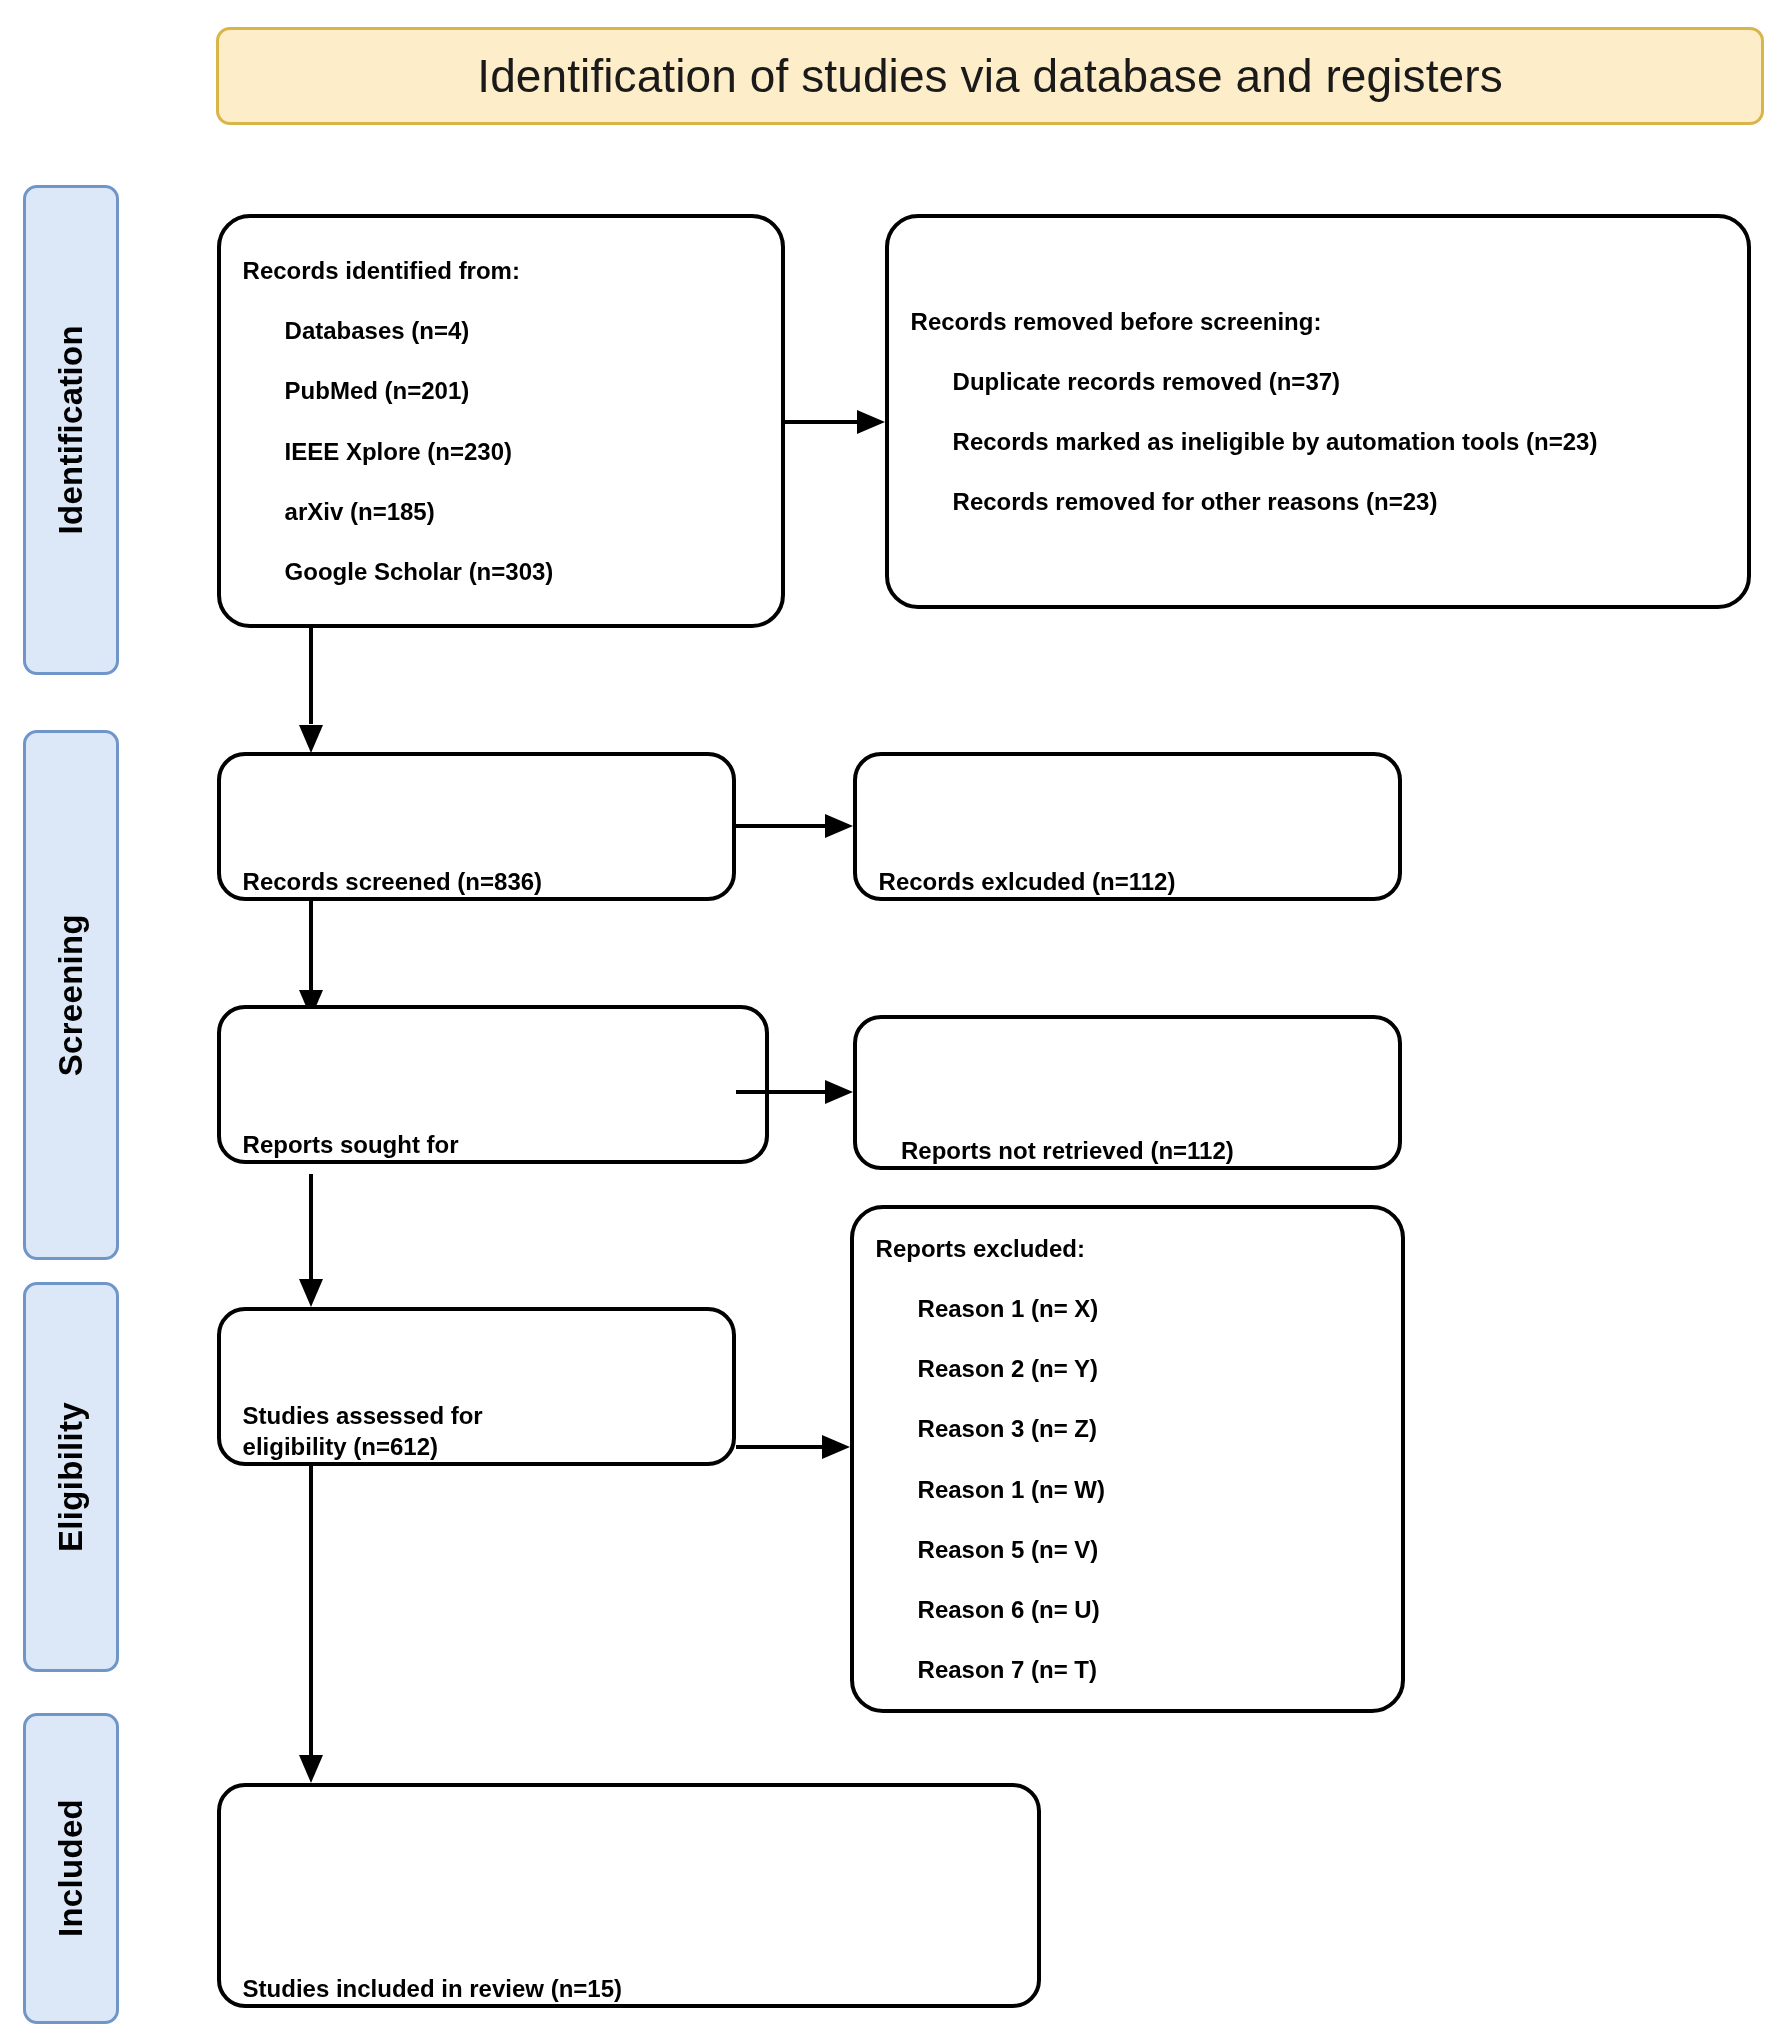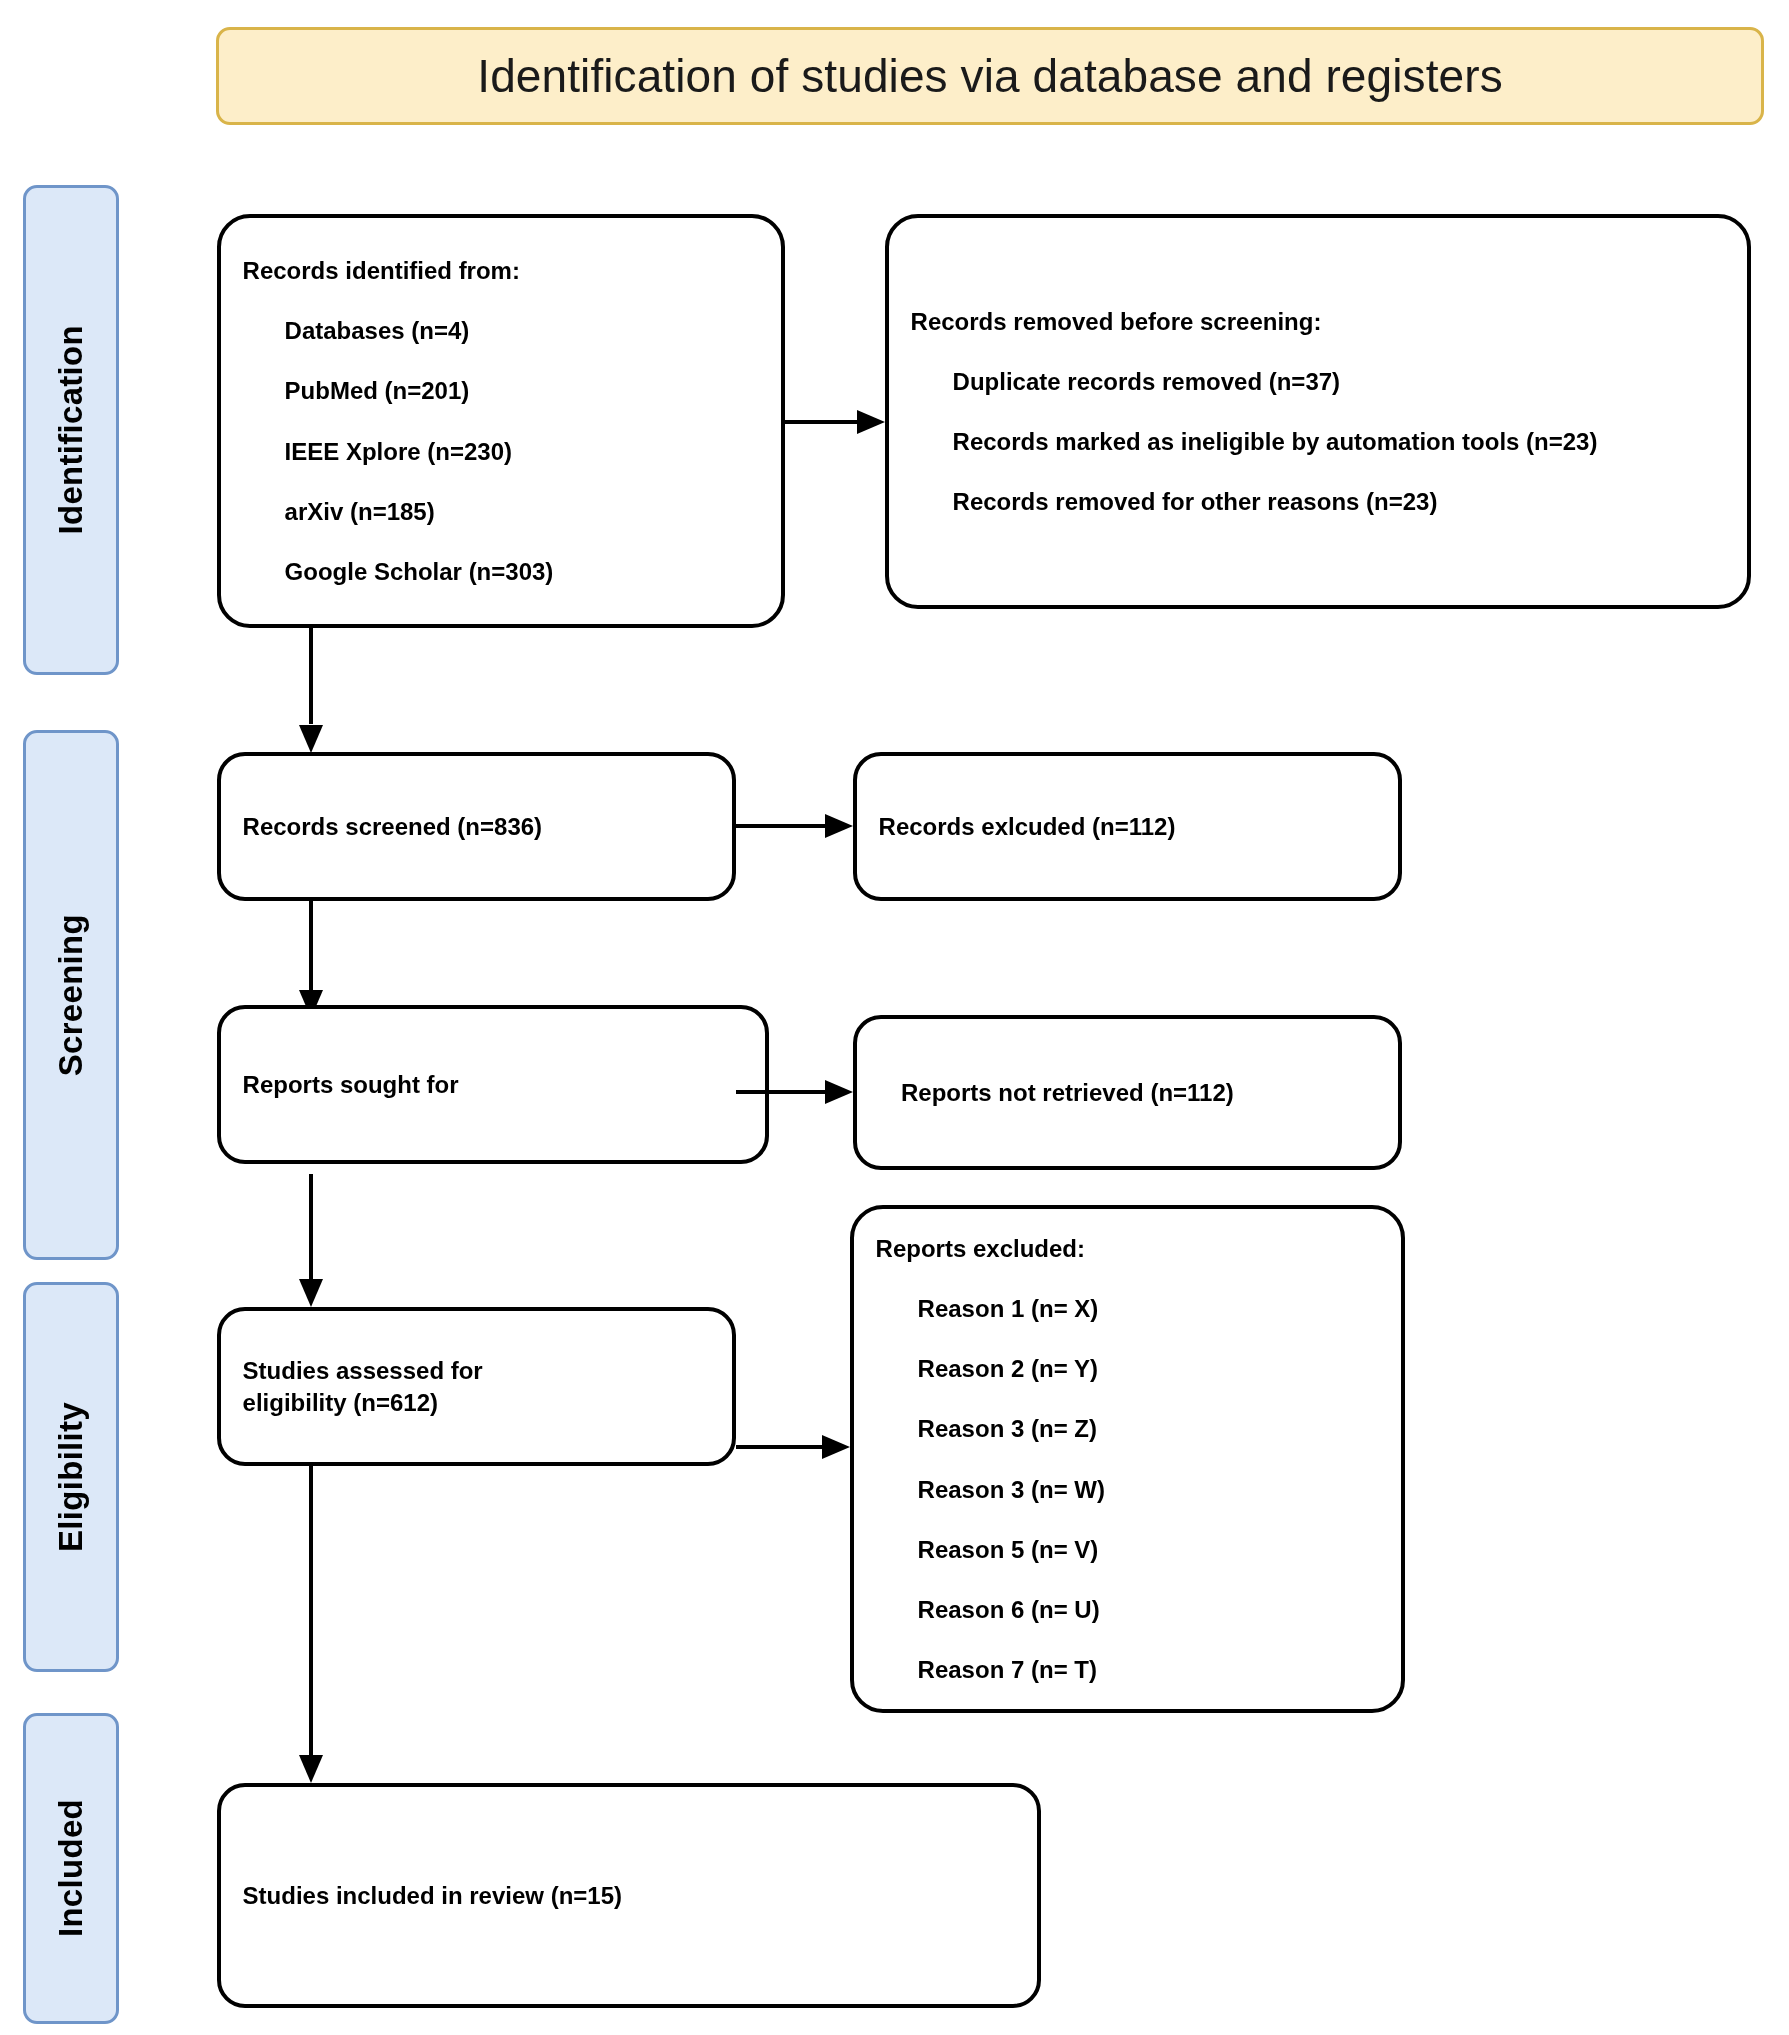--- a/index.html
+++ b/index.html
@@ -73,20 +73,21 @@
     background: #ffffff;
     border: 4.4px solid #000000;
     border-radius: 33px;
     display: flex;
     flex-direction: column;
     justify-content: center;
     padding: 0 21.6px;
   }
   .flow-box.tight-radius {
     border-radius: 28px;
+    justify-content: flex-end;
   }
   .box-line {
     font-size: 24px;
     font-weight: bold;
     color: #000000;
     line-height: 1.30;
     white-space: nowrap;
   }
   .box-line.indent {
     padding-left: 42px;
@@ -202,21 +203,21 @@
   <div class="flow-box tight-radius" style="left:217px; top:1307px; width:519px; height:159px;">
     <div class="box-line">Studies assessed for</div>
     <div class="box-line">eligibility (n=612)</div>
   </div>
 
   <div class="flow-box" style="left:850px; top:1205px; width:555px; height:508px;">
     <div class="box-line">Reports excluded:</div>
     <div class="box-line indent">Reason 1 (n= X)</div>
     <div class="box-line indent">Reason 2 (n= Y)</div>
     <div class="box-line indent">Reason 3 (n= Z)</div>
-    <div class="box-line indent">Reason 3 (n= W)</div>
+    <div class="box-line indent">Reason 1 (n= W)</div>
     <div class="box-line indent">Reason 5 (n= V)</div>
     <div class="box-line indent">Reason 6 (n= U)</div>
     <div class="box-line indent">Reason 7 (n= T)</div>
   </div>
 
   <div class="hline" style="left:736px; top:1445px; width:86px;"></div>
   <div class="arrow-right" style="left:822px; top:1435px;"></div>
 
   <div class="vline" style="left:309px; top:1466px; height:289px;"></div>
   <div class="arrow-down" style="left:299px; top:1755px;"></div>

